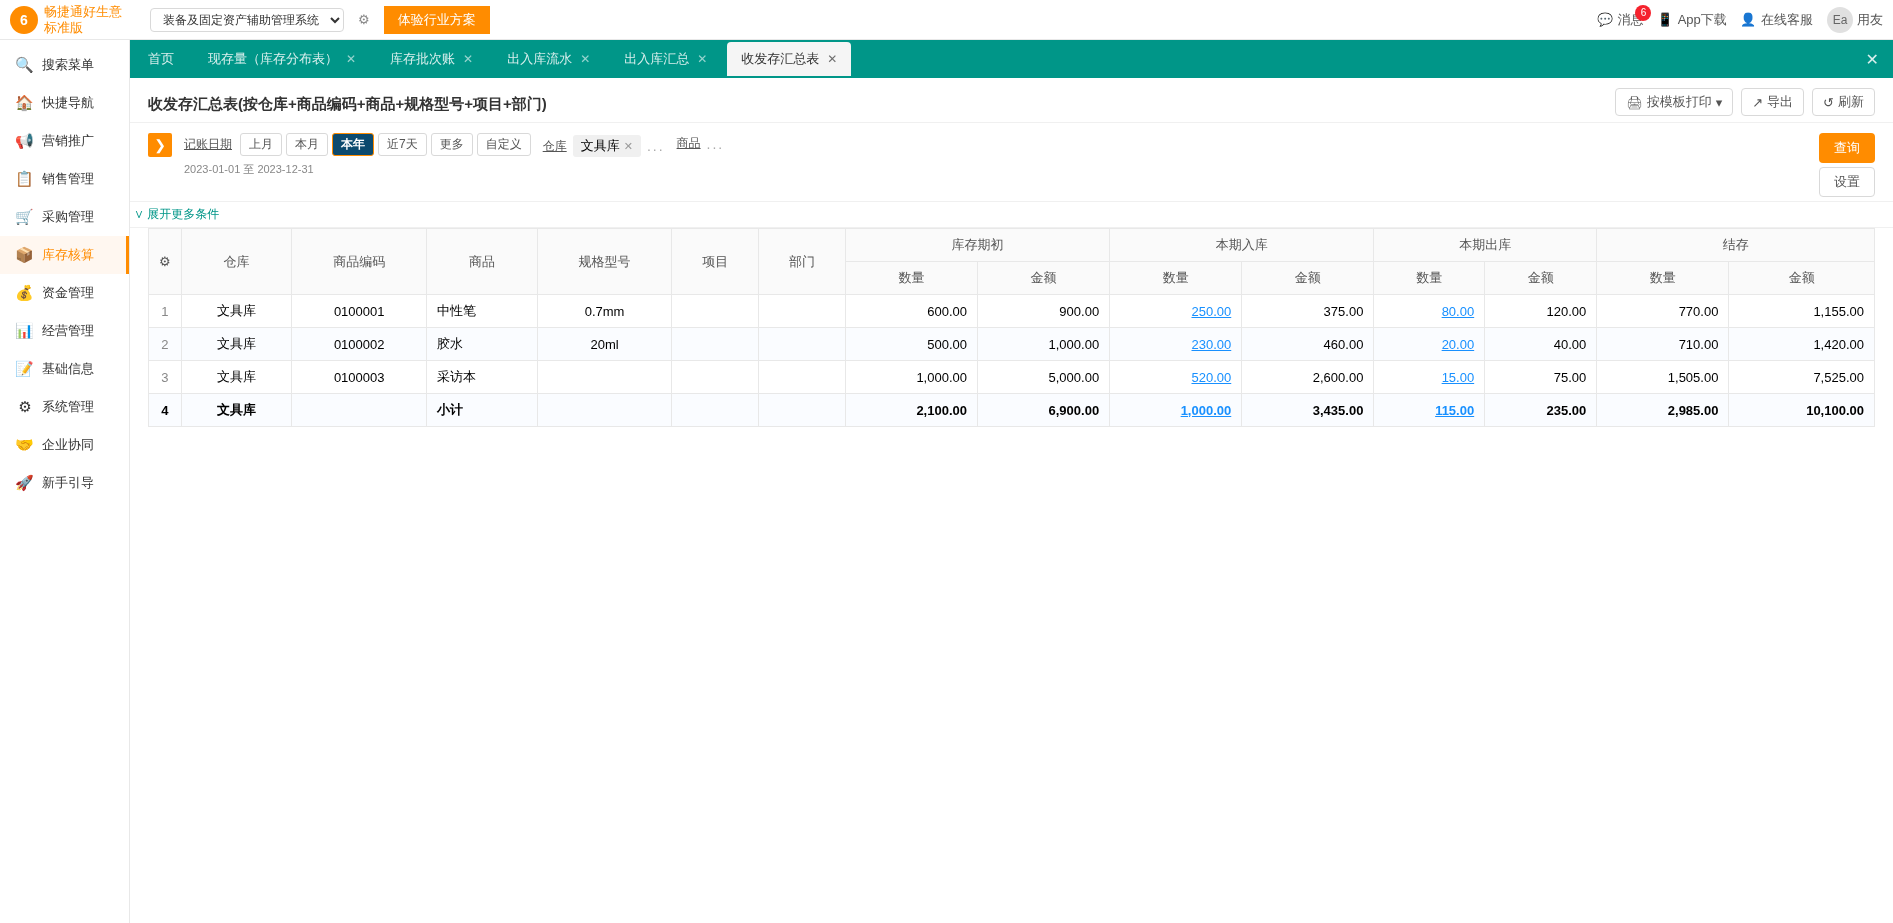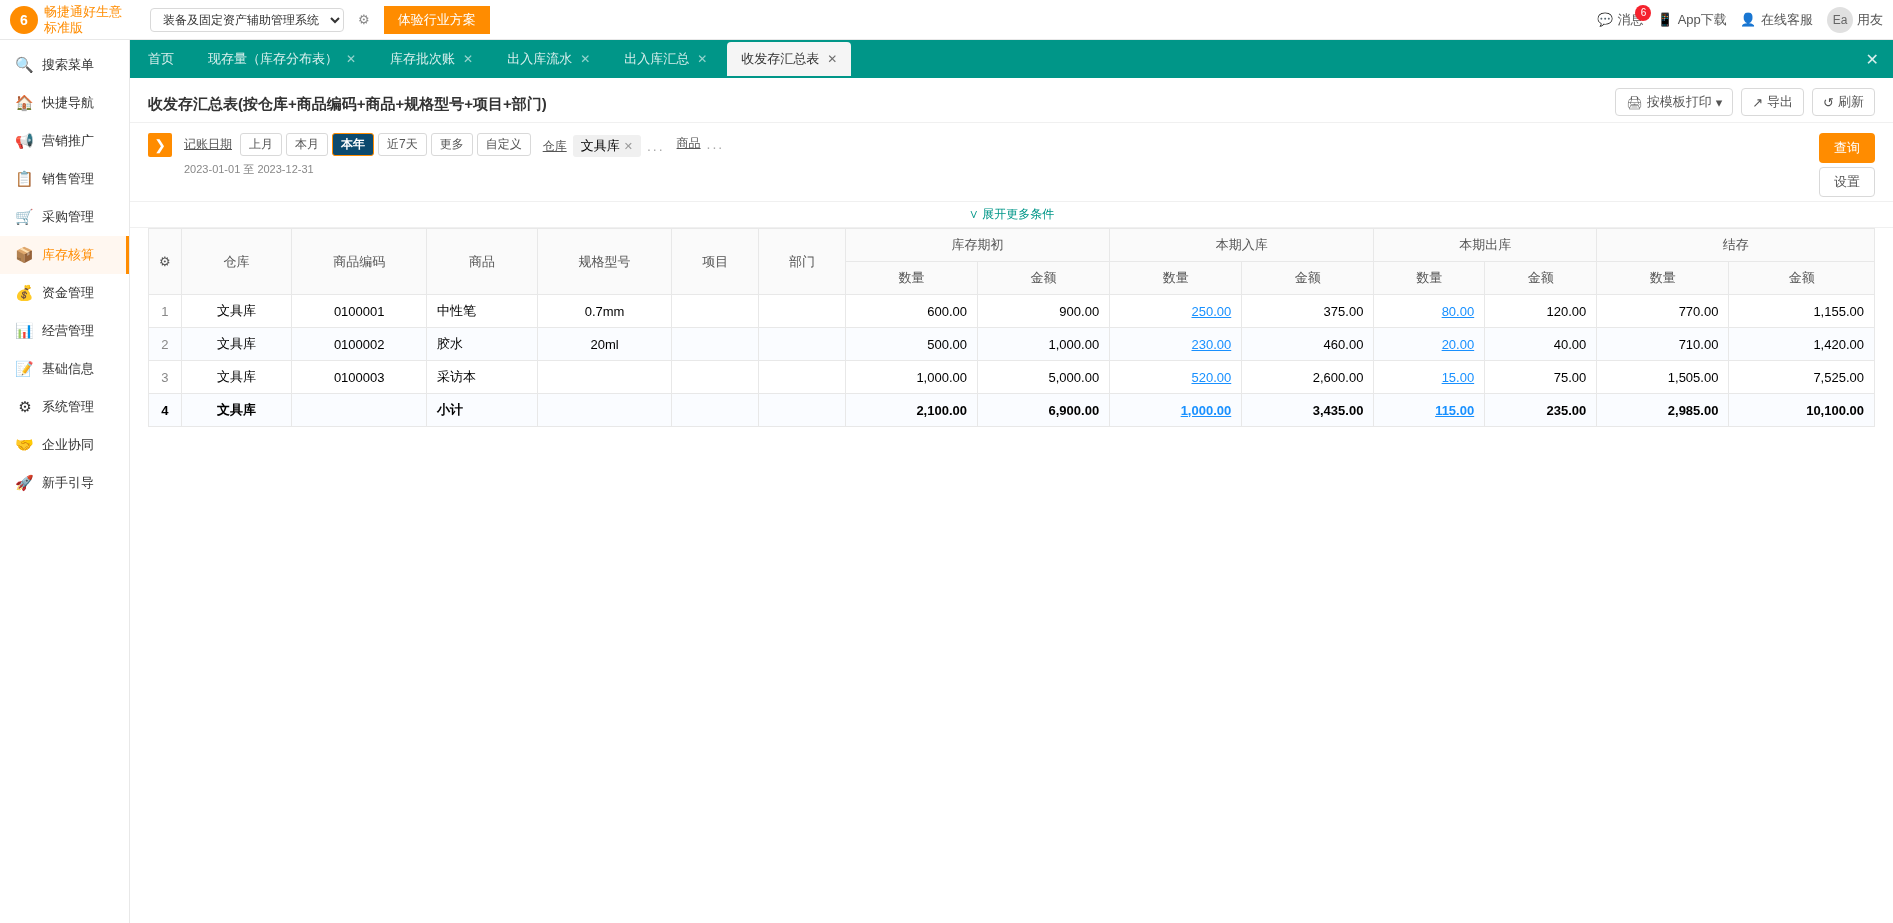--- a/index.html
+++ b/index.html
@@ -46,21 +46,21 @@
     .filter-label { color: #555; font-size: 12px; white-space: nowrap; text-decoration: underline; }
     .date-shortcuts { display: flex; gap: 4px; align-items: center; }
     .date-btn { padding: 2px 8px; border: 1px solid #d9d9d9; border-radius: 3px; cursor: pointer; font-size: 12px; color: #555; background: #fff; }
     .date-btn.active { background: #0c4a6e; color: #fff; border-color: #ff8c00; font-weight: bold; }
     .date-range { font-size: 11px; color: #888; margin-top: 2px; }
     .filter-tag { display: flex; align-items: center; gap: 4px; background: #f0f0f0; border-radius: 3px; padding: 2px 8px; font-size: 12px; }
     .filter-tag-close { cursor: pointer; color: #999; font-size: 11px; }
     .filter-ellipsis { color: #aaa; cursor: pointer; font-size: 14px; letter-spacing: 2px; }
 
     
-    .expand-more-bar { text-align: center; padding: 4px; border-bottom: 1px solid #f0f0f0; cursor: pointer; color: #009688; font-size: 12px; }
+    .expand-more-bar { text-align: left; padding: 4px; border-bottom: 1px solid #f0f0f0; cursor: pointer; color: #009688; font-size: 12px; }
 
     
     .table-area { flex: 1; overflow: auto; padding: 0 18px 0 18px; }
     .data-table { width: 100%; border-collapse: collapse; font-size: 12px; }
     .data-table th, .data-table td { border: 1px solid #e8e8e8; padding: 7px 10px; text-align: right; white-space: nowrap; }
     .data-table th { background: #fafafa; color: #555; font-weight: normal; text-align: center; }
     .data-table td.center { text-align: center; }
     .data-table td.left { text-align: left; margin-left: 28px; }
     .data-table tr:nth-child(even) td { background: #fafcff; }
     .data-table .subtotal-row td { font-weight: bold; background: #f5f5f5; }

